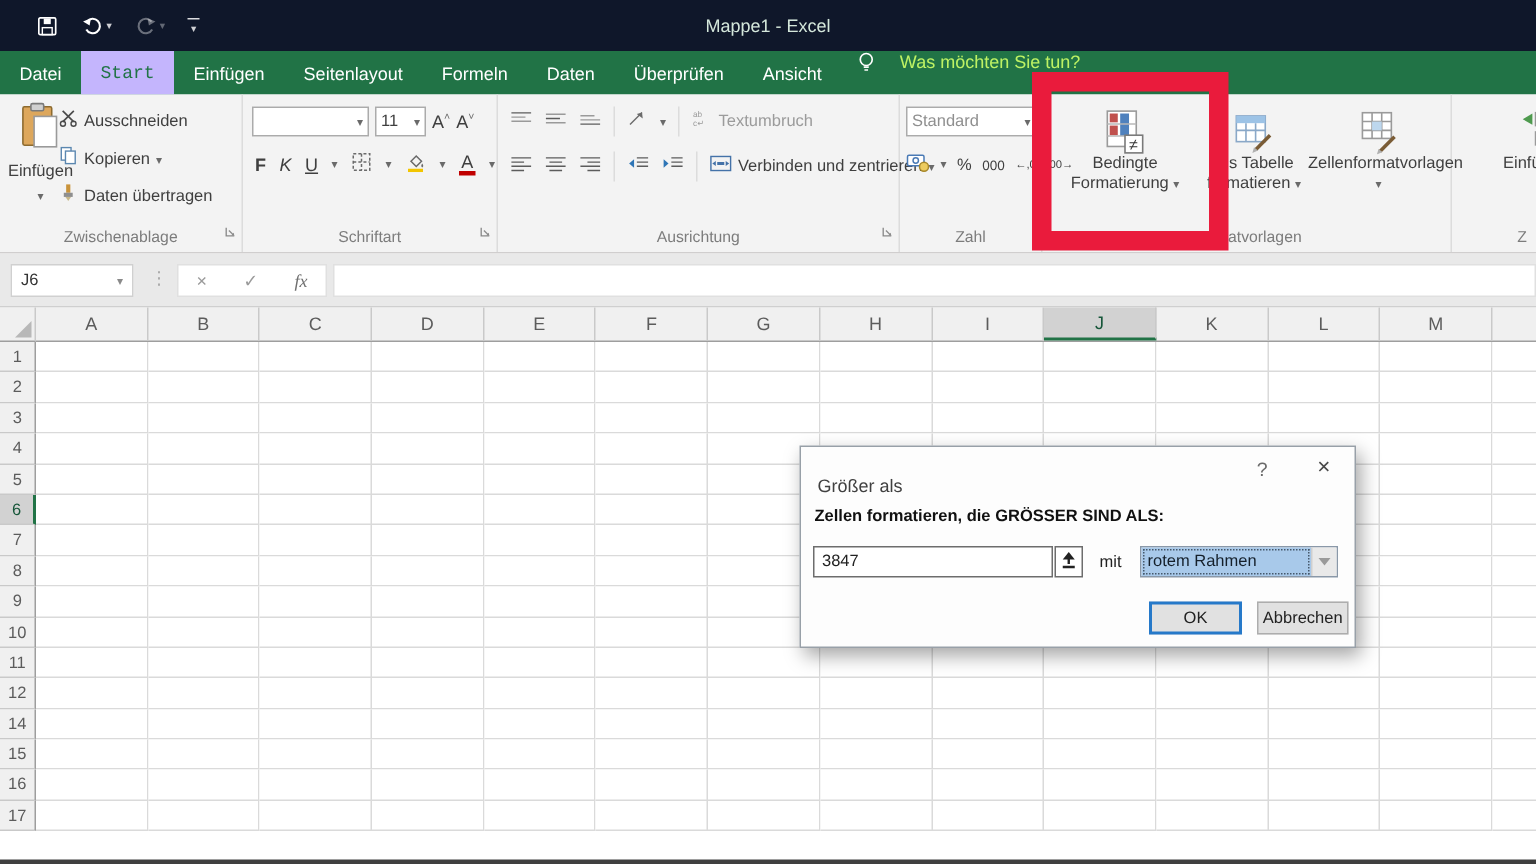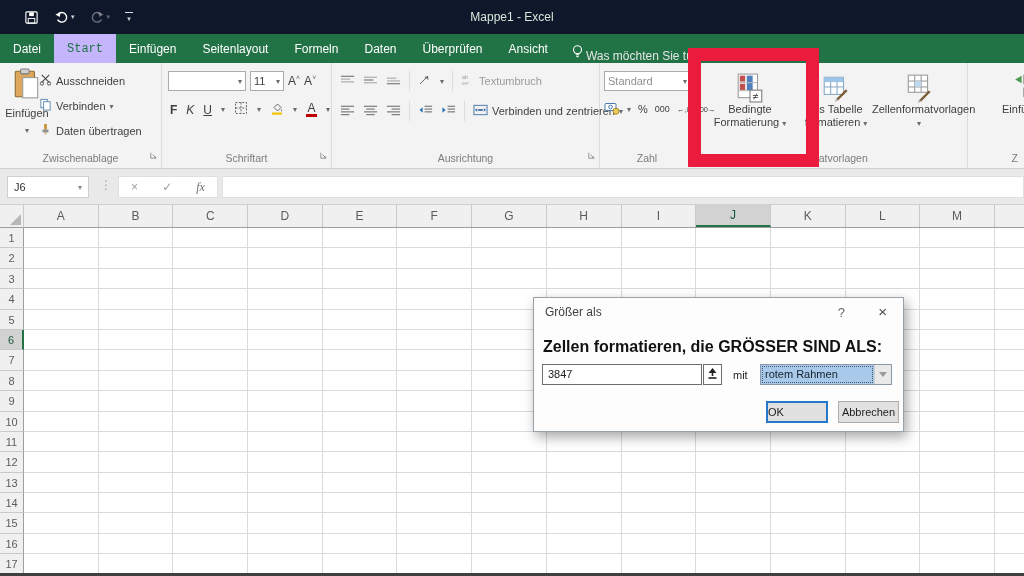--- a/index.html
+++ b/index.html
@@ -12,21 +12,21 @@
   .qat .qbtn { display:flex; align-items:center; gap:2px; }
   .qcaret { font-size:7px; color:rgba(255,255,255,.8); }
   .qcaret.dim { color:rgba(255,255,255,.35); }
   .win-title { position:absolute; left:0; right:0; top:0; height:34px; line-height:34px; text-align:center; color:#d4e7db; font-size:12px; }
 
   
   .tabrow { position:absolute; left:0; top:34px; width:100%; height:29px; background:#217346; display:flex; }
   #tabs-container { display:flex; height:100%; }
   .tab { color:#fff; font-size:12px; padding:0 13px; display:flex; align-items:center; }
   .tab.active { background:#c4b5fd; color:#217346;font-family:Liberation Mono, monospace; }
-  .tellme { display:flex; align-items:flex-end; gap:2px; color:#e5e5e5; font-size:12px; padding:0 10px; }
+  .tellme { display:flex; align-items:flex-start; gap:16px; color:#bef264; font-size:12px; padding:0 10px; }
 
   
   .ribbon { position:absolute; left:0; top:63px; width:100%; height:106px; background:#f3f3f3; border-bottom:1px solid #d0cece; }
   .group { position:absolute; top:0; height:100%; border-right:1px solid #dcdcdc; }
   .grouplabel { position:absolute; bottom:4px; left:0; width:100%; text-align:center; font-size:10.5px; color:#7c7c7c; white-space:nowrap; }
   .launcher { position:absolute; right:3px; bottom:4px; }
   .rlabel { font-size:11px; color:#3f3f3f; white-space:nowrap; }
   .rlabel.dim { color:#9b9b9b; }
   .caret { font-size:8px; color:#6a6a6a; }
   .combo { background:#fff; border:1px solid #ababab; height:20px; display:flex; align-items:center; font-size:11px; color:#8f8f8f; padding:0 3px; }
@@ -89,33 +89,33 @@
   .rowhead { width:24px; flex:0 0 24px; background:#f0f0f0; border-right:1px solid #9e9e9e; border-bottom:1px solid #c9c9c9; font-size:11px; color:#5c5c5c; text-align:center; line-height:20px; }
   .rowhead.sel { background:#d2d2d2; border-right:2px solid #217346; color:#17573a; }
   .cell { width:74.7px; flex:0 0 74.7px; border-right:1px solid #dadada; border-bottom:1px solid #dadada; background:#fff; }
   .bottomstrip { position:absolute; left:0; bottom:0; width:100%; height:3px; background:#3f3f3f; }
 
   
   .redrect { position:absolute; left:688px; top:48px; width:131px; height:119px; border:13px solid #ea1b3c; z-index:40; }
 
   
   .dialog { position:absolute; left:533px; top:297px; width:371px; height:135px; background:#fdfdfd; border:1px solid #98a0a8; box-shadow:3px 5px 12px rgba(0,0,0,.35); z-index:50; font-size:11px; }
-  .dlg-title { position:absolute; left:0; top:0; width:100%; height:28px; display:flex; align-items:center; }
+  .dlg-title { position:absolute; left:0; top:12px; width:100%; height:28px; display:flex; align-items:center; }
   .dlg-title .t { margin-left:11px; font-size:12px; color:#404040; }
   .dlg-help { position:absolute; right:58px; top:7px; color:#6a6a6a; font-size:13px; }
   .dlg-close { position:absolute; right:16px; top:5px; color:#4a4a4a; font-size:15px; }
-  .dlg-instr { position:absolute; left:9px; top:40px; font-weight:bold; color:#111; font-size:16px;text-align:right; }
+  .dlg-instr { position:absolute; left:9px; top:40px; font-weight:bold; color:#111; font-size:11px;text-align:right; }
   .dlg-input { position:absolute; left:8px; top:66px; width:160px; height:21px; border:1px solid #6d6d6d; background:#fff; font-size:11px; color:#222; line-height:19px; padding-left:5px; }
   .dlg-range { position:absolute; left:169px; top:66px; width:19px; height:21px; border:1px solid #6d6d6d; background:#fff; display:flex; align-items:center; justify-content:center; }
   .dlg-mit { position:absolute; left:199px; top:71px; color:#222; }
   .dlg-dd { position:absolute; left:226px; top:66px; width:132px; height:21px; border:1px solid #8a98a8; background:#fff; display:flex; }
   .dd-sel { flex:1; background:#a8c9ea; color:#15202b; padding:3px 4px; outline:1px dotted #45586b; outline-offset:-2px; white-space:nowrap; overflow:hidden; }
   .dd-btn { width:17px; background:#e9e9e9; border-left:1px solid #cfcfcf; display:flex; align-items:center; justify-content:center; }
   .dd-chev { width:0; height:0; border-left:4px solid transparent; border-right:4px solid transparent; border-top:5px solid #9a9a9a; }
-  .dlg-ok { position:absolute; left:232px; top:103px; width:62px; height:22px; background:#e1e1e1; border:2px solid #2679c9; line-height:18px; color:#222; }
+  .dlg-ok { position:absolute; left:232px; top:103px; width:62px; height:22px; background:#e1e1e1; border:2px solid #2679c9; text-align:center; line-height:18px; color:#222; }
   .dlg-cancel { position:absolute; left:304px; top:103px; width:61px; height:22px; background:#e1e1e1; border:1px solid #adadad; text-align:center; line-height:20px; color:#222; }
 </style>
 </head>
 <body>
 
 <div class="screen">
 
   <div class="titlebar">
     <div class="qat">
       <span class="qbtn">
@@ -196,21 +196,21 @@
           </span>
           <span class="rlabel">Ausschneiden</span>
         </div>
         <div class="sbtn">
           <span>
             <svg width="13" height="13" viewBox="0 0 14 14">
                 <rect x="2" y="1.5" width="7" height="9" fill="#fff" stroke="#5b87b0"></rect>
                 <rect x="5" y="4" width="7" height="9" fill="#fff" stroke="#5b87b0"></rect>
               </svg>
           </span>
-          <span class="rlabel">Verbinden</span>
+          <span class="rlabel">Kopieren</span>
           <span class="caret">▾</span>
         </div>
         <div class="sbtn">
           <span>
             <svg width="13" height="13" viewBox="0 0 14 14">
                 <rect x="5.5" y="1" width="3" height="6" fill="#c9933a"></rect>
                 <rect x="3.8" y="7" width="6.4" height="3" fill="#8f8f8f"></rect>
                 <polygon points="5,10 9,10 7,13" fill="#c8b88a"></polygon>
               </svg>
           </span>
@@ -685,37 +685,20 @@
         <div class="cell"></div>
         <div class="cell"></div>
         <div class="cell"></div>
         <div class="cell"></div>
         <div class="cell"></div>
         <div class="cell"></div>
         <div class="cell"></div>
         <div class="cell"></div>
       </div>
       <div class="grow">
-        <div class="rowhead">13</div>
-        <div class="cell"></div>
-        <div class="cell"></div>
-        <div class="cell"></div>
-        <div class="cell"></div>
-        <div class="cell"></div>
-        <div class="cell"></div>
-        <div class="cell"></div>
-        <div class="cell"></div>
-        <div class="cell"></div>
-        <div class="cell"></div>
-        <div class="cell"></div>
-        <div class="cell"></div>
-        <div class="cell"></div>
-        <div class="cell"></div>
-      </div>
-      <div class="grow">
         <div class="rowhead">14</div>
         <div class="cell"></div>
         <div class="cell"></div>
         <div class="cell"></div>
         <div class="cell"></div>
         <div class="cell"></div>
         <div class="cell"></div>
         <div class="cell"></div>
         <div class="cell"></div>
         <div class="cell"></div>

